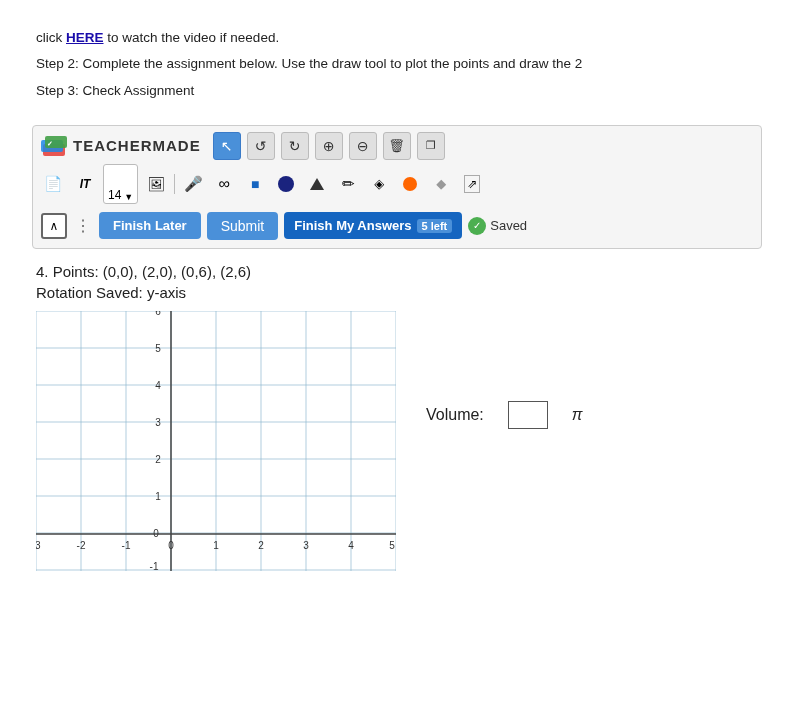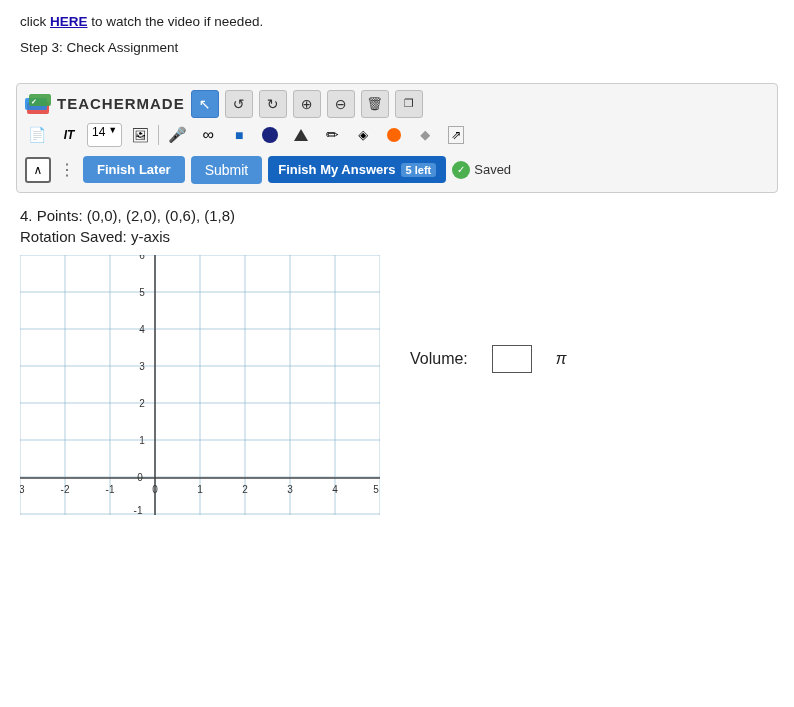--- a/index.html
+++ b/index.html
@@ -7,21 +7,21 @@
       font-family: Arial, sans-serif;
       background: #f0f0f0;
       width: 794px;
       min-height: 707px;
       overflow: hidden;
     }
     .page-wrapper {
       background: #fff;
       width: 794px;
       min-height: 707px;
-      padding: 0;
+      padding: 16px;
       position: relative;
     }
     .top-instructions {
       padding: 12px 20px 8px 20px;
       background: #fff;
     }
     .instruction-line {
       font-size: 13.5px;
       color: #222;
       margin-bottom: 6px;
@@ -43,20 +43,21 @@
     .toolbar-row1 {
       display: flex;
       align-items: center;
       gap: 6px;
       margin-bottom: 4px;
     }
     .tm-logo {
       display: flex;
       align-items: center;
       gap: 4px;
+      margin-right: 6px;
     }
     .tm-logo-text {
       font-size: 15px;
       font-weight: bold;
       color: #333;
       letter-spacing: 1px;
     }
     .toolbar-btn {
       width: 28px;
       height: 28px;
@@ -76,27 +77,27 @@
       border-color: #3a7bc8;
     }
     .toolbar-row2 {
       display: flex;
       align-items: center;
       gap: 5px;
       margin-bottom: 4px;
     }
     .font-size-select {
       display: flex;
-      align-items: flex-start;
+      align-items: flex-end;
       border: 1px solid #bbb;
       border-radius: 3px;
       background: #fff;
       padding: 1px 4px;
       font-size: 12px;
-      height: 24px;
+      height: 40px;
       gap: 3px;
     }
     .icon-btn {
       width: 26px;
       height: 26px;
       display: flex;
       align-items: center;
       justify-content: center;
       cursor: pointer;
       font-size: 14px;
@@ -267,20 +268,21 @@
 </head>
 <body>
 
 <div class="page-wrapper">
 
   <div class="top-instructions">
     <div class="instruction-line">
       click <span class="here-link">HERE</span>
       <span> to watch the video if needed.</span>
     </div>
+    <div class="instruction-line">Step 2: Complete the assignment below. Use the draw tool to plot the points and draw the 2</div>
     <div class="instruction-line">Step 3: Check Assignment</div>
   </div>
 
   <div class="teachermade-toolbar">
 
     <div class="toolbar-row1">
 
       <div class="tm-logo">
         <div class="logo-layers">
           <svg width="28" height="24" viewBox="0 0 28 24">
@@ -406,21 +408,21 @@
       <div class="saved-indicator">
         <div class="saved-check">✓</div>
         <span>Saved</span>
       </div>
     </div>
   </div>
 
   <div class="main-content">
     <div class="problem-text">
       <span>4.</span>
-      <span>Points: (0,0), (2,0), (0,6), (1,8)</span>
+      <span>Points: (0,0), (2,0), (0,6), (2,6)</span>
     </div>
     <div class="rotation-text">Rotation Saved: y-axis</div>
 
     <div class="content-row">
 
       <div class="graph-container">
         <svg class="graph-svg" viewBox="0 0 360 260">
 
           <g stroke="#90b8d0" stroke-width="0.7">
 

